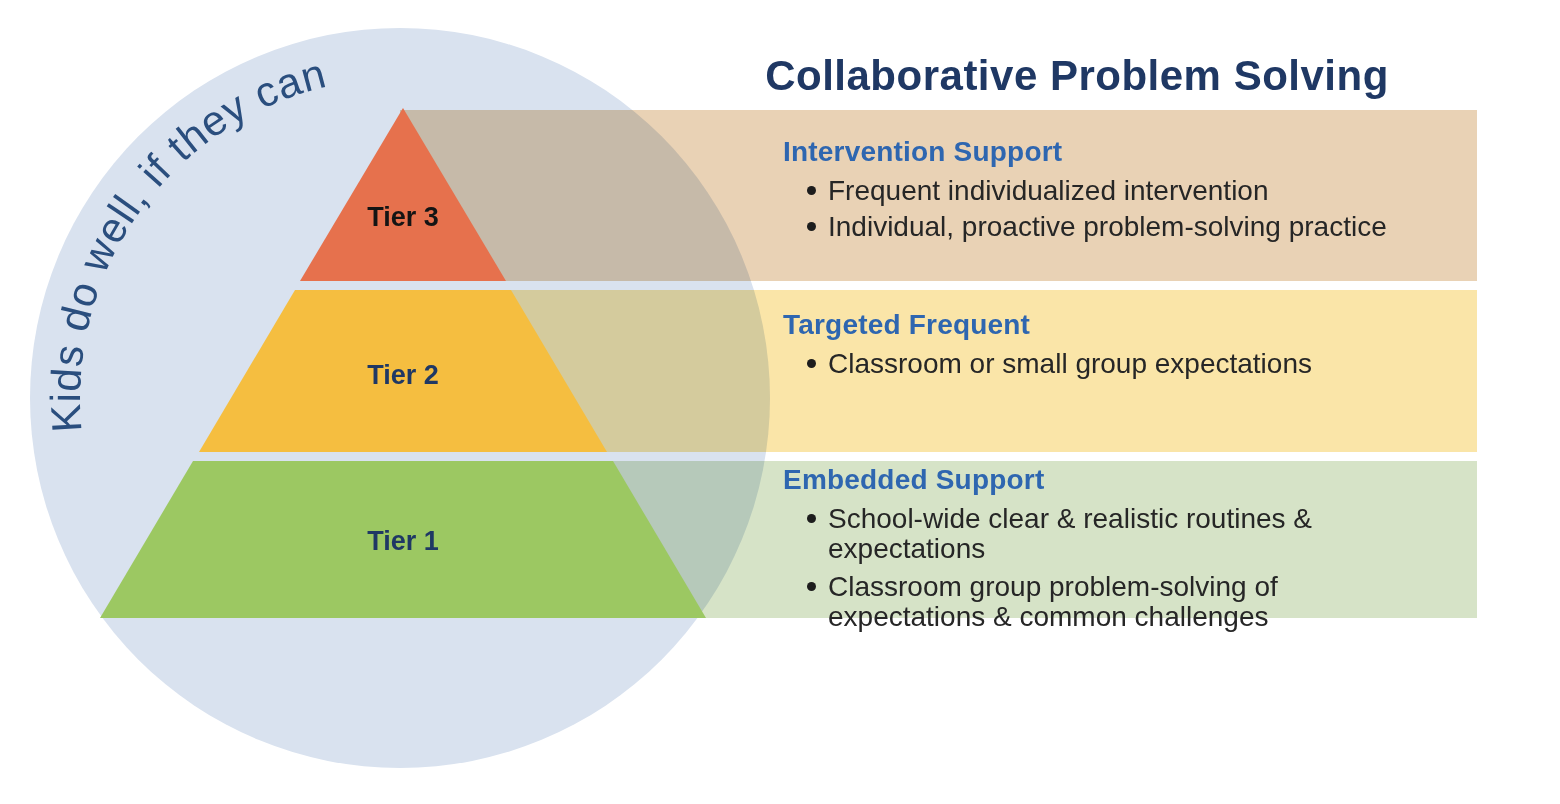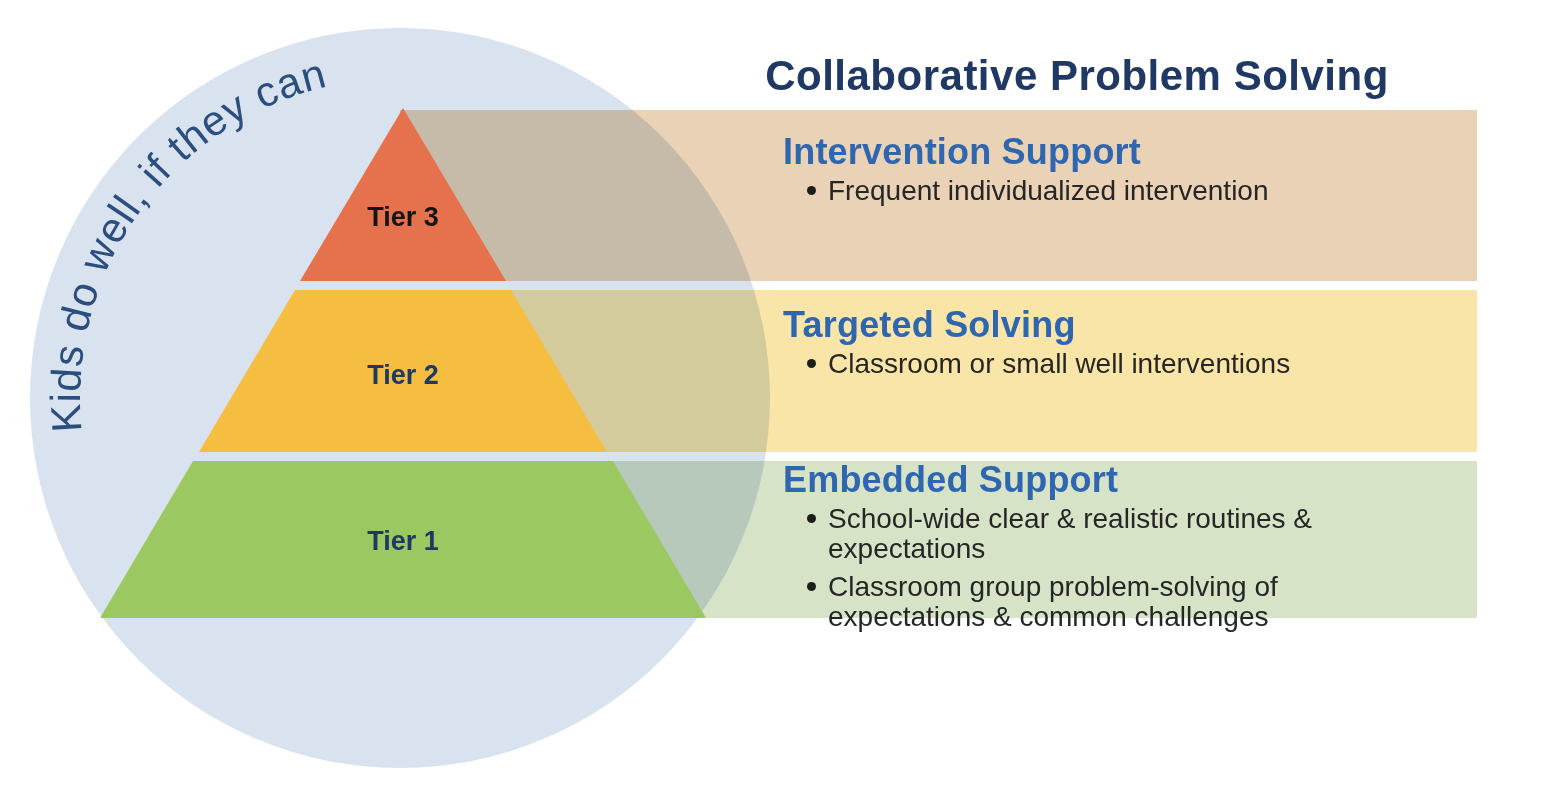--- a/index.html
+++ b/index.html
@@ -17,21 +17,21 @@
     font-size:27px;font-weight:bold;
     text-anchor:middle;
   }
   .page-title{
     position:absolute;left:745px;top:50px;width:660px;z-index:3;
     margin:2px;text-align:center;
     font-size:42px;font-weight:bold;color:#1F3864;letter-spacing:0.5px;
   }
   .band-text{position:absolute;z-index:3;}
   .band-text h2{
-    margin:0 0 5px 0;font-size:36px;font-weight:bold;color:#2E66B0;
+    margin:0 0 5px 0;font-size:28px;font-weight:bold;color:#2E66B0;
     line-height:32px;letter-spacing:0.2px;
   }
   .band-text ul{margin:0;padding:0;list-style:none;width:655px;}
   .band-text li{
     position:relative;padding-left:45px;
     font-size:28px;line-height:36px;color:#262626;
   }
   .band-text li::before{
     content:"";position:absolute;left:24px;top:13px;
     width:9px;height:9px;border-radius:50%;background:#1d1d1d;
@@ -71,27 +71,28 @@
       <textPath href="#cap-arc" startOffset="0">Kids do well, if they can</textPath>
     </text>
   </svg>
 
   <h1 class="page-title">Collaborative Problem Solving</h1>
 
   <div class="band-text bt-1">
     <h2>Intervention Support</h2>
     <ul>
       <li>Frequent individualized intervention</li>
+      <li>Individual, proactive problem-solving practice</li>
     </ul>
   </div>
 
   <div class="band-text bt-2">
-    <h2>Targeted Solving</h2>
+    <h2>Targeted Frequent</h2>
     <ul>
-      <li>Classroom or small well interventions</li>
+      <li>Classroom or small group expectations</li>
     </ul>
   </div>
 
   <div class="band-text bt-3">
     <h2>Embedded Support</h2>
     <ul>
       <li>School-wide clear &amp; realistic routines &amp; expectations</li>
       <li>Classroom group problem-solving of expectations &amp; common challenges</li>
     </ul>
   </div>

